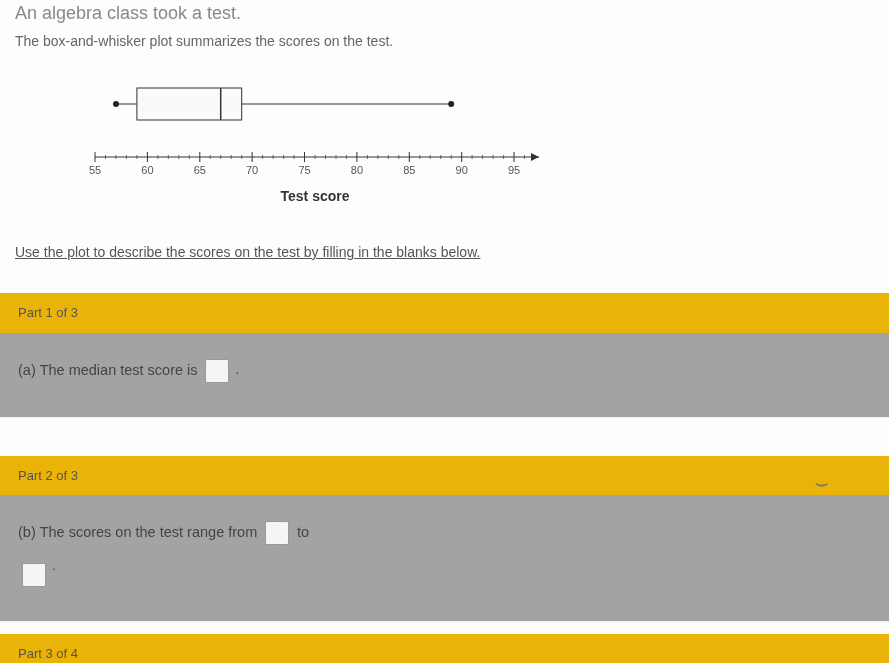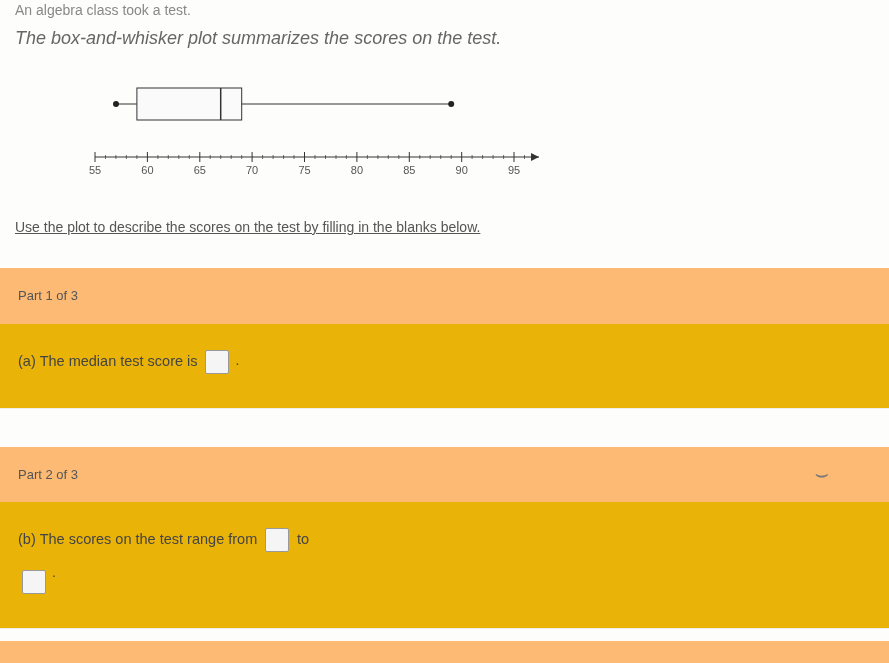--- a/index.html
+++ b/index.html
@@ -14,26 +14,25 @@
       color: #444;
       font-size: 14px;
       line-height: 1.5;
     }
     .content {
       padding: 0 15px;
     }
     .intro-line {
       color: #666;
       margin: 4px 0 10px 0;
-      font-size: 18px;
-      font-style: italic;
+      font-size: 14px;
     }
     .faded-top {
       color: #888;
-      font-size: 14px;
+      font-size: 18px;
     }
     .plot-container {
       margin: 20px 0 35px 70px;
       position: relative;
       width: 500px;
     }
     .boxplot-svg {
       display: block;
     }
     .plot-label {
@@ -44,29 +43,29 @@
       font-size: 14px;
       width: 440px;
       margin-left: 10px;
     }
     .instruction {
       margin: 15px 0 30px 0;
       color: #555;
       text-decoration: underline;
     }
     .part-header {
-      background: #fdba74;
-      padding: 18px 18px;
+      background: #eab308;
+      padding: 10px 18px;
       color: #555;
       font-size: 13px;
       margin-top: 12px;
     }
     .part-body {
       padding: 26px 18px 34px 18px;
-      background: #eab308;
+      background: #a3a3a3;
       border-bottom: 1px solid #eee;
     }
     .question-text {
       display: inline;
       color: #444;
       font-size: 14.5px;
     }
     .input-box {
       display: inline-block;
       width: 24px;
@@ -174,20 +173,21 @@
       <line x1="31.0" y1="32" x2="51.9" y2="32" stroke="#333" stroke-width="1"></line>
       <line x1="156.7" y1="32" x2="366.2" y2="32" stroke="#333" stroke-width="1"></line>
 
       <rect x="51.9" y="16" width="104.8" height="32" fill="#fafafa" stroke="#333" stroke-width="1"></rect>
 
       <line x1="135.7" y1="16" x2="135.7" y2="48" stroke="#333" stroke-width="1.5"></line>
 
       <circle cx="31.0" cy="32" r="3" fill="#222"></circle>
       <circle cx="366.2" cy="32" r="3" fill="#222"></circle>
     </svg>
+    <div class="plot-label">Test score</div>
   </div>
 
   <div class="instruction">Use the plot to describe the scores on the test by filling in the blanks below.</div>
 </div>
 
 <div class="part-header">Part 1 of 3</div>
 <div class="part-body">
   <span class="question-text">(a)</span>
   <span class="question-text">The median test score is</span>
   <span class="input-box"></span><span class="period">.</span>

